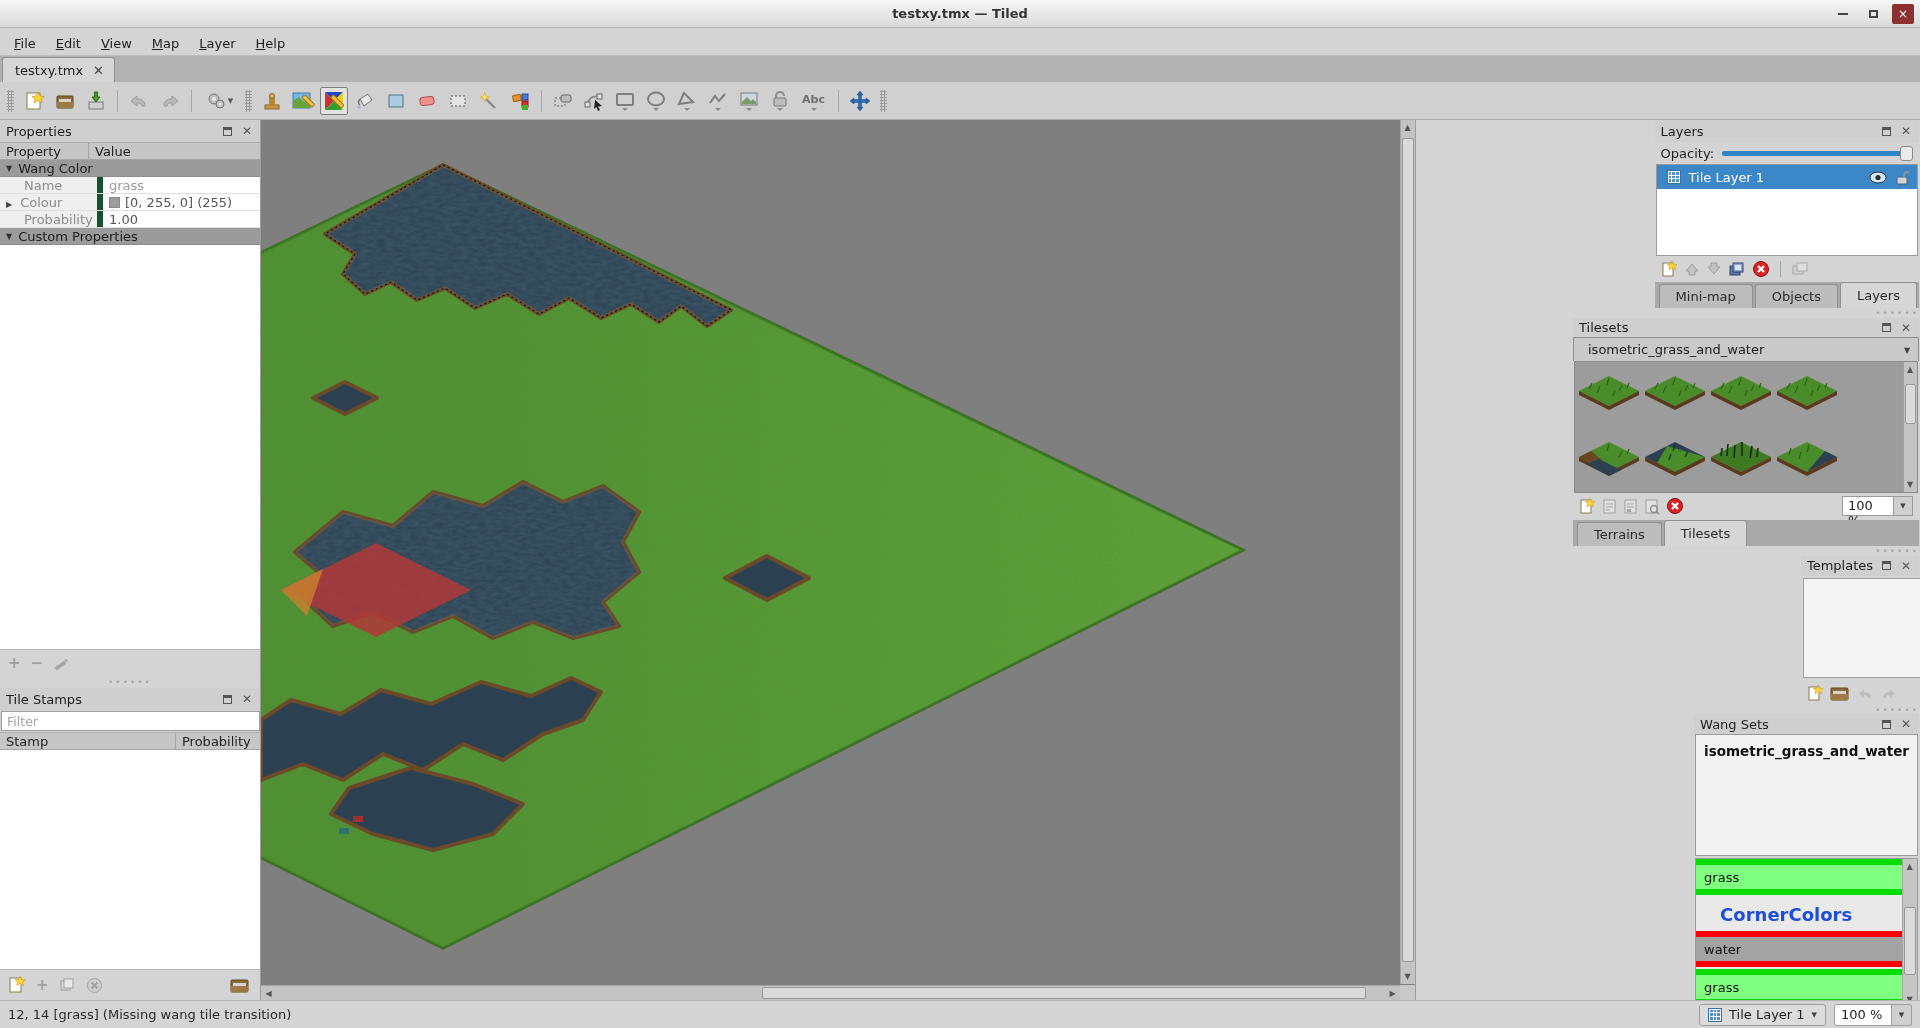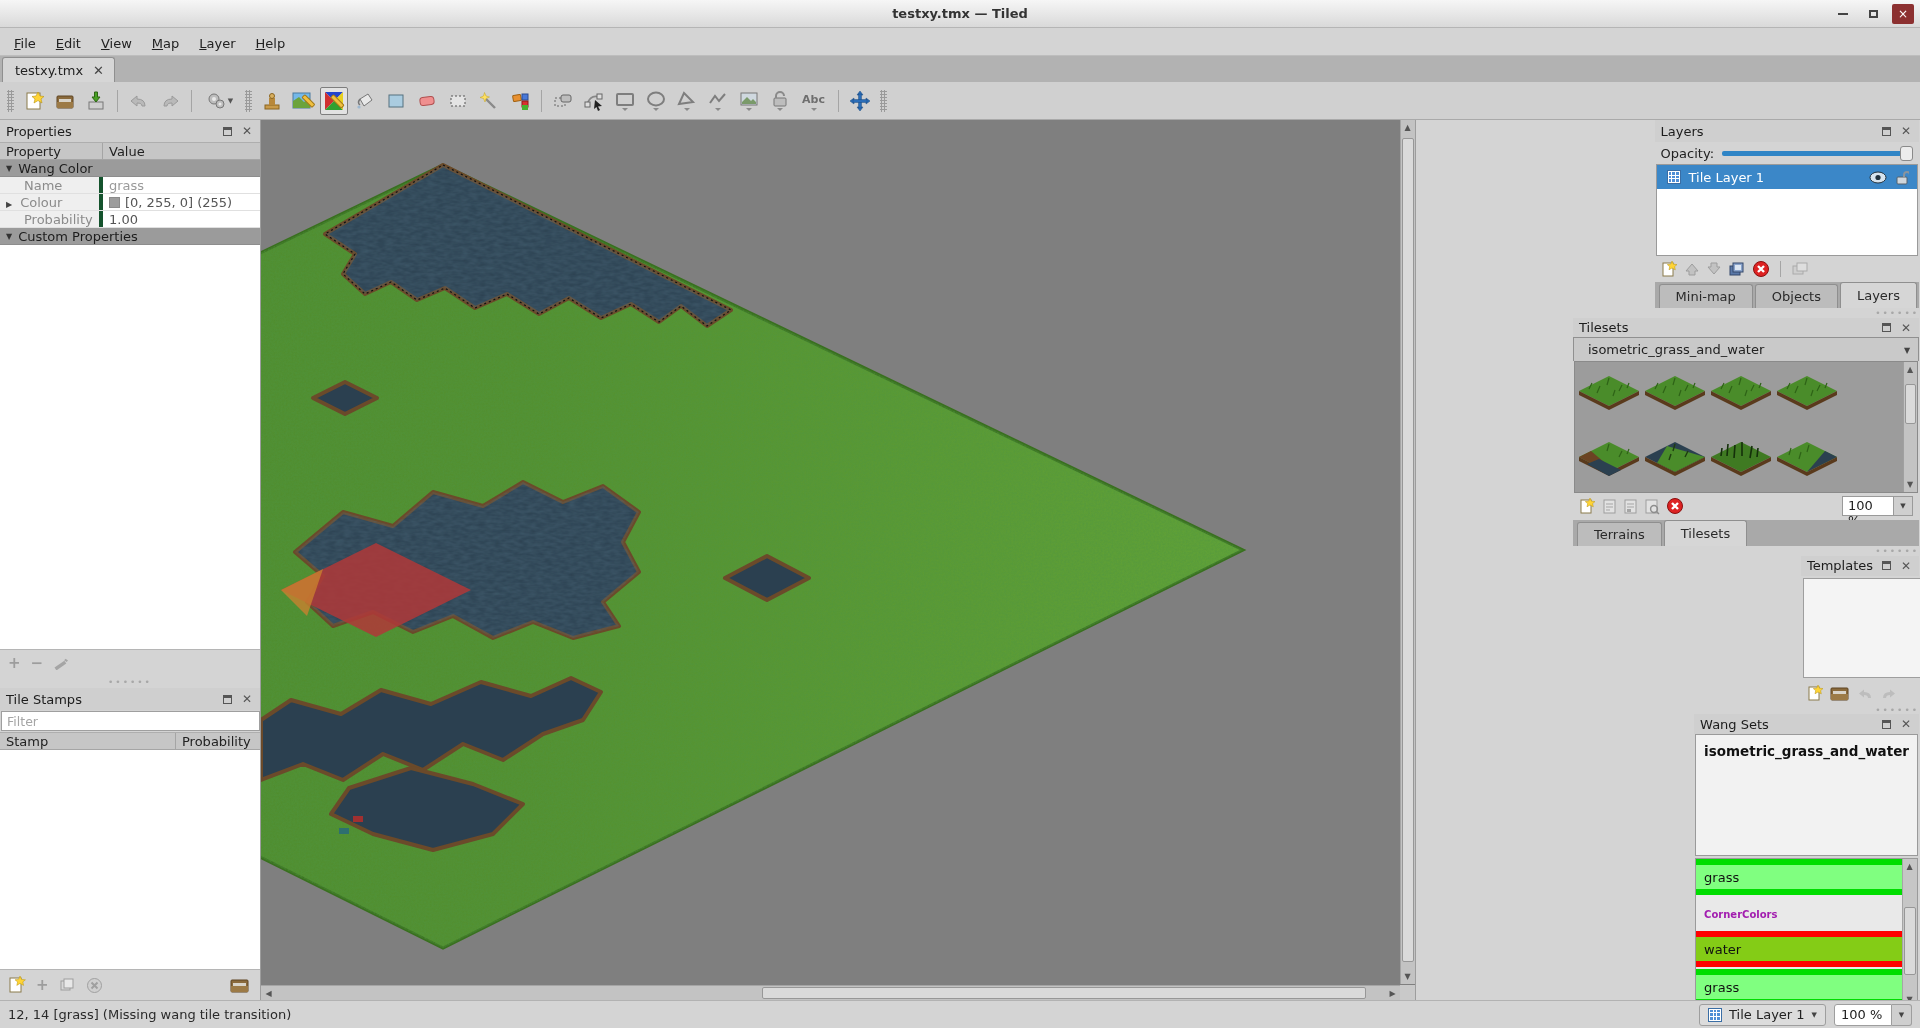--- a/index.html
+++ b/index.html
@@ -45,25 +45,25 @@
   .rightpanel { width:504px; background:#d4d4d4; display:flex; flex-direction:column; border-left:1px solid #9d9d9d;align-items:flex-end; }
   .maparea { position:relative; width:1154px; background:#7f7f7f; }
   
   .dock-title { height:22px; display:flex; align-items:center; padding:0 6px; background:#cfcfcf; }
   .dock-title .dt-label { flex:1; color:#1c1c1c; }
   .dock-ic { width:14px; height:12px; margin-left:6px; display:flex; align-items:center; justify-content:center; color:#555; font-size:12px; }
   .float-ic { width:9px; height:9px; border:1px solid #555; box-shadow:inset 0 2px 0 #555; }
   
   .ptable-head { display:flex; height:18px; background:#c6c6c6; border-top:1px solid #aeaeae; border-bottom:1px solid #a5a5a5; }
   .ptable-head > div { padding:1px 6px; color:#222; }
-  .ph-col1 { width:103px; border-right:1px solid #a5a5a5; }
+  .ph-col1 { width:89px; border-right:1px solid #a5a5a5; }
   .prow-group { height:17px; background:#9b9b9b; color:#1d1d1d; display:flex; align-items:center; gap:6px; padding-left:6px; border-bottom:1px solid #8d8d8d;}
   .tri { font-size:8px; color:#333; }
   .prow { display:flex; height:17px; border-bottom:1px solid #e0e0e0; background:#fff; }
-  .prow .plabel { width:103px; padding:1px 4px 0 24px; color:#8b8b8b; background:#efefef; border-right:4px solid #14532d; }
+  .prow .plabel { width:103px; padding:1px 4px 0 24px; color:#8b8b8b; background:#efefef; border-right:6px solid #14532d; }
   .prow .pvalue { flex:1; padding:1px 6px 0 6px; color:#555; display:flex; align-items:center; gap:5px;}
   .prow .pvalue.dim { color:#9a9a9a; }
   .swatch { width:11px; height:11px; background:#9c9c9c; border:1px solid #8a8a8a; }
   .prow-tri { width:10px; margin-left:-18px; margin-right:8px; font-size:8px; color:#444; }
   .panel-fill { flex:1; background:#fff; border-bottom:1px solid #b5b5b5; }
   .mini-toolbar { height:26px; display:flex; align-items:center; gap:10px; padding-left:8px; background:#d4d4d4; }
   .gray-glyph { color:#9d9d9d; font-size:15px; font-weight:bold; line-height:1; }
   .splitter { height:12px; display:flex; align-items:center; justify-content:center; color:#a8a8a8; font-size:9px; letter-spacing:2px; }
   .filter-input { height:20px; margin:1px 1px; border:1px solid #9f9f9f; background:#fff; padding:0 5px; width:259px; font-family:inherit; font-size:12.5px; color:#333; }
   .filter-input::placeholder { color:#a5a5a5; }
@@ -105,21 +105,21 @@
   .tmpl-icons { position:absolute; left:340px; top:8px; display:flex; gap:10px; color:#9d9d9d; }
   .tmpl-preview { position:absolute; left:336px; top:30px; width:162px; height:70px; background:#8f8f8f; }
   
   .wang-list { height:122px; background:#f2f2f2; border:1px solid #9a9a9a; margin:0 1px; }
   .wang-head-row { padding:8px 8px 6px 8px; font-weight:bold; color:#111; font-size:13.5px; }
   .wang-sel-row { height:22px; background:#3b87c8; color:#fff; display:flex; align-items:center; padding:0 8px; }
   .wang-colors { position:relative; height:150px; margin:2px 1px 0 1px; border:1px solid #9a9a9a; background:#e9e9e9; overflow:hidden; }
   .wc-inner { position:absolute; left:0; top:0; right:15px; }
   .wc-row { height:36px; padding:6px 0; margin-bottom:2px; }
   .wc-band { height:24px; display:flex; align-items:center; padding-left:8px; color:#111; }
-  .wc-header { height:34px; display:flex; align-items:center; padding-left:8px; font-weight:bold; color:#a21caf; background:#e9e9e9; font-size:10px;}
+  .wc-header { height:34px; display:flex; align-items:center; padding-left:24px; font-weight:bold; color:#1d4ed8; background:#e9e9e9; font-size:18px;}
   .wc-vscroll { position:absolute; right:0; top:0; width:15px; height:100%; background:#c6c6c6; border-left:1px solid #a5a5a5; }
   
   .statusbar { position:absolute; left:0; top:1000px; width:1920px; height:28px; background:#d4d4d4; border-top:1px solid #b2b2b2; display:flex; align-items:center; padding:0 8px; }
   .status-msg { flex:1; color:#2a2a2a; }
   .combo { display:flex; align-items:center; gap:7px; height:22px; background:#dcdcdc; border:1px solid #9e9e9e; border-radius:3px; padding:0 8px; margin-left:8px; }
   .combo .caret { font-size:7px; color:#444; }
   .zfield2 { width:58px; height:22px; background:#fff; border:1px solid #9e9e9e; border-radius:3px 0 0 3px; display:flex; align-items:center; padding:0 6px; margin-left:8px;}
   .zdd2 { width:20px; height:22px; background:#cfcfcf; border:1px solid #9e9e9e; border-left:none; border-radius:0 3px 3px 0; display:flex; align-items:center; justify-content:center; font-size:7px; color:#444;}
 </style>
 </head>
@@ -741,21 +741,21 @@
       <div class="wang-list">
         <div class="wang-head-row">isometric_grass_and_water</div>
       </div>
       <div class="wang-colors">
         <div class="wc-inner">
           <div class="wc-row" style="background:#00dd00">
             <div class="wc-band" style="background:#80ff80">grass</div>
           </div>
           <div class="wc-header">CornerColors</div>
           <div class="wc-row" style="background:#ff0000">
-            <div class="wc-band" style="background:#84cc16">water</div>
+            <div class="wc-band" style="background:#a3a3a3">water</div>
           </div>
           <div class="wc-row" style="background:#00dd00">
             <div class="wc-band" style="background:#80ff80">grass</div>
           </div>
         </div>
         <div class="wc-vscroll">
           <div class="sb-btn" style="top:0;right:0;">▲</div>
           <div class="sb-btn" style="bottom:0;right:0;">▼</div>
           <div class="sb-thumb" style="top:48px;height:68px;left:1px;width:12px;"></div>
         </div>

